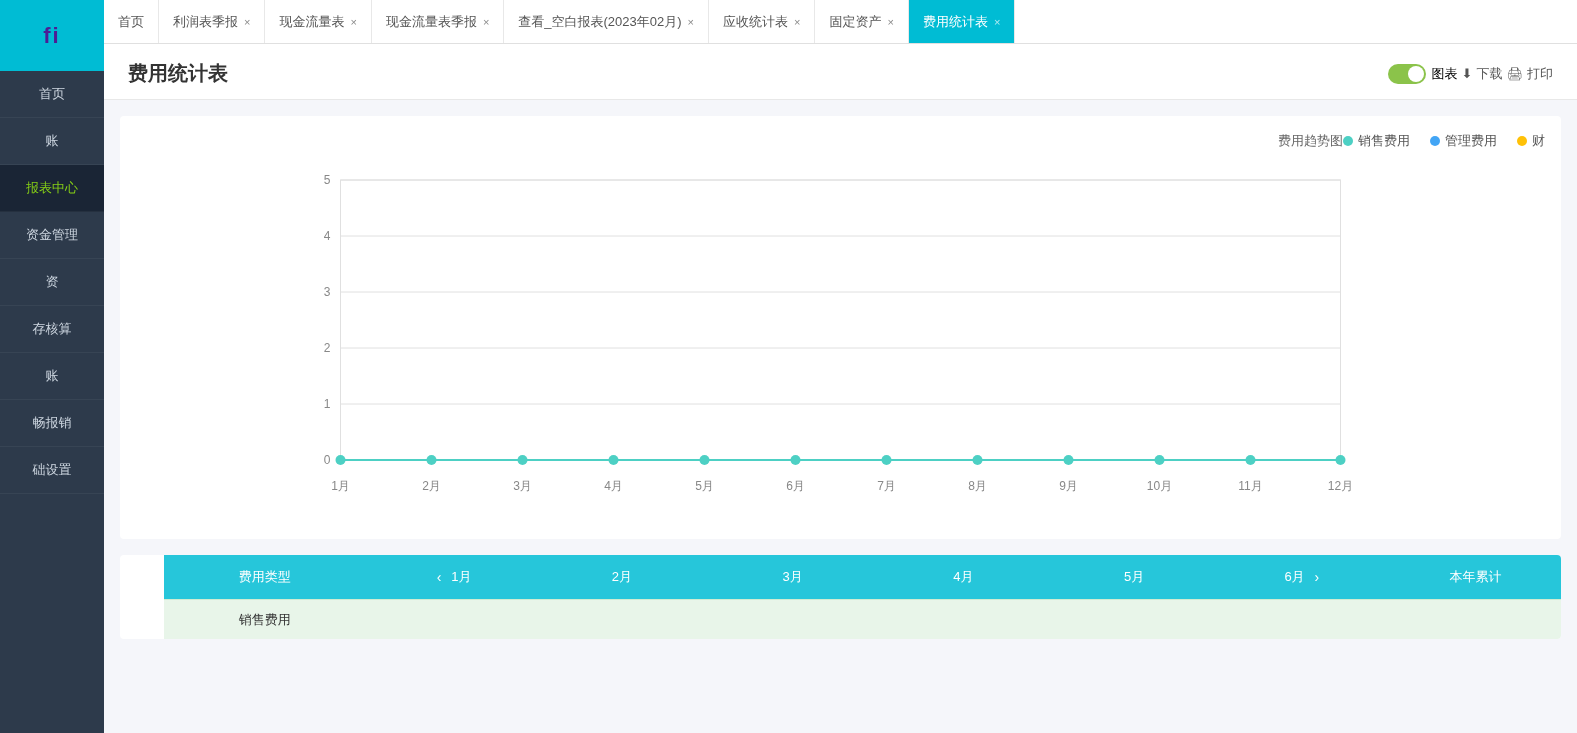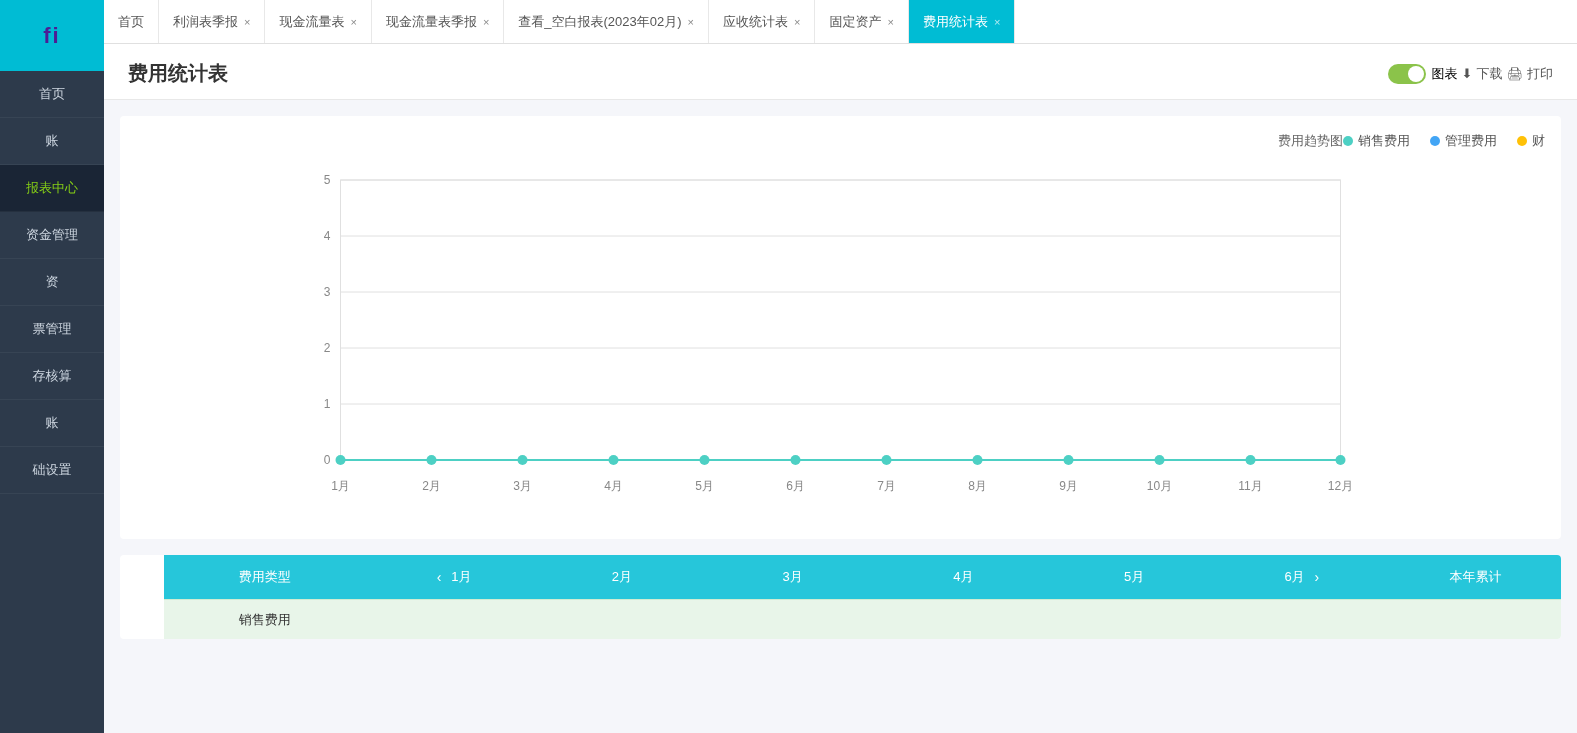--- a/index.html
+++ b/index.html
@@ -244,23 +244,23 @@
 </head>
 <body>
 
 <div class="sidebar">
   <div class="sidebar-logo">fi</div>
   <div class="sidebar-item">首页</div>
   <div class="sidebar-item">账</div>
   <div class="sidebar-item active">报表中心</div>
   <div class="sidebar-item">资金管理</div>
   <div class="sidebar-item">资</div>
-  <div class="sidebar-item">票管理</div>
   <div class="sidebar-item">存核算</div>
   <div class="sidebar-item">账</div>
+  <div class="sidebar-item">畅报销</div>
   <div class="sidebar-item">础设置</div>
 </div>
 
 <div class="main">
 
   <div class="tab-bar">
     <div class="tab">
       <span>首页</span>
     </div>
     <div class="tab">

